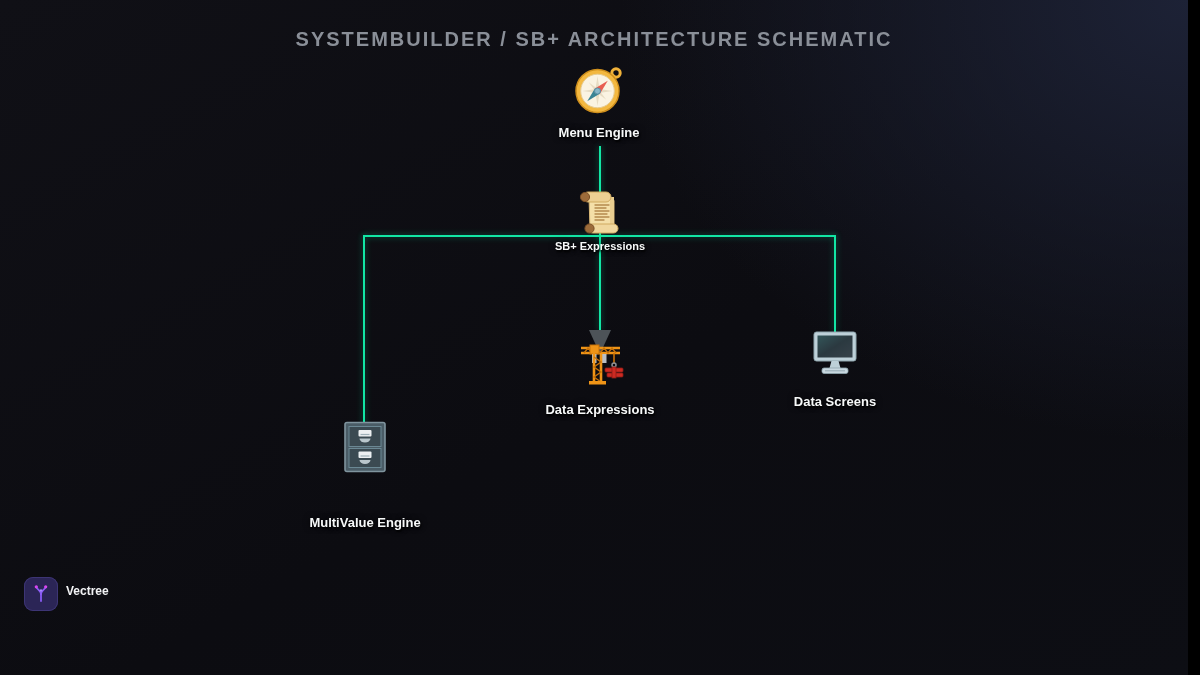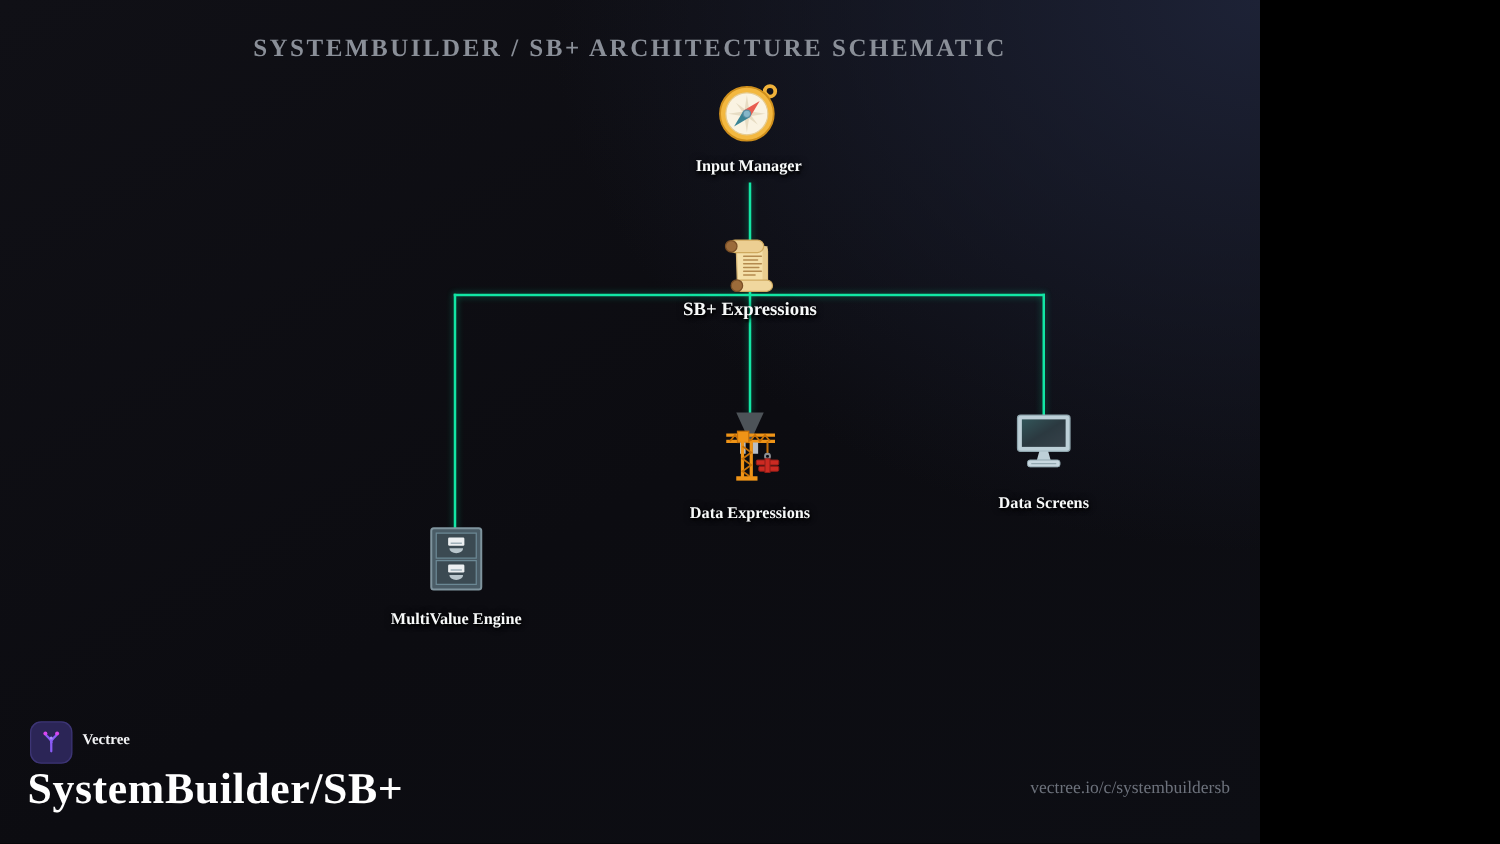--- a/index.html
+++ b/index.html
@@ -1,18 +1,18 @@
 <!DOCTYPE html>
 <html><head>
 <meta charset="utf-8">
 <style>
   html,body{margin:0;padding:0;background:#000;}
   .canvas{
-    position:relative;width:1008px;height:675px;overflow:hidden;
-    font-family:Liberation Serif, serif;
+    position:relative;width:1188px;height:675px;overflow:hidden;
+    font-family:Liberation Sans, sans-serif;
     background:
       radial-gradient(ellipse 980px 760px at 100% 0%, #1d2236 0%, rgba(18,20,32,0) 58%),
       linear-gradient(150deg,#101016 0%,#0c0c11 55%,#0d0e14 100%);
   }
   .diagram-title{
     position:absolute;left:0;top:28px;width:100%;text-align:center;
     font-size:20px;font-weight:bold;letter-spacing:2px;color:#8a8f98;
   }
   .line{position:absolute;background:#12e6a4;box-shadow:0 0 6px rgba(18,230,164,.45);z-index:1;}
   .line.v{width:2px;}
@@ -21,21 +21,21 @@
     position:absolute;width:0;height:0;z-index:2;
     border-left:11px solid transparent;border-right:11px solid transparent;
     border-top:24px solid #4d5358;
   }
   .node-icon{position:absolute;transform:translateX(-50%);z-index:3;line-height:0;}
   .node-label{
     position:absolute;transform:translateX(-50%);z-index:3;white-space:nowrap;
     color:#f7f9f9;font-weight:bold;font-size:13px;
     text-shadow:1px 2px 2px rgba(0,0,0,.95),0 0 6px rgba(0,0,0,.8);
   }
-  .node-label.small{font-size:15px;}
+  .node-label.small{font-size:11px;}
   .footer-logo{
     position:absolute;left:24px;top:577px;width:34px;height:34px;border-radius:9px;
     background:#2b2556;display:flex;align-items:center;justify-content:center;
     box-shadow:inset 0 0 0 1px #3d3575;
   }
   .footer-brand{
     position:absolute;left:66px;top:584px;font-size:12px;font-weight:bold;color:#f2f3f5;
   }
   .footer-product{
     position:absolute;left:22px;top:611px;font-size:35px;font-weight:bold;color:#ffffff;
@@ -72,21 +72,21 @@
           <polygon points="12,27 24.5,25.1 37,27 24.5,28.9"></polygon>
         </g>
       </g>
       <g transform="rotate(45 24.5 27)">
         <polygon points="24.5,12.5 28.2,27 20.8,27" fill="#e85d50"></polygon>
         <polygon points="24.5,41.5 28.2,27 20.8,27" fill="#3a8494"></polygon>
       </g>
       <circle cx="24.5" cy="27" r="3" fill="#86b7c9" stroke="#5d8fa3" stroke-width="1"></circle>
     </svg>
   </div>
-  <div class="node-label" style="left:599px;top:125px">Input Manager</div>
+  <div class="node-label" style="left:599px;top:125px">Menu Engine</div>
 
   <div class="node-icon" style="left:600px;top:188px">
     <svg width="48" height="48" viewBox="0 0 48 48">
       <path d="M13 9 H34 Q38 9 38 13 V41 H14 Z" fill="#f4dfa8" stroke="#d9b877" stroke-width="1"></path>
       <rect x="34" y="9" width="4" height="32" fill="#e9cd8f"></rect>
       <rect x="7" y="4" width="28" height="10" rx="5" fill="#eccf92" stroke="#cfa95e" stroke-width="1"></rect>
       <circle cx="9" cy="9" r="4.6" fill="#9c6b3a" stroke="#7a4f26" stroke-width="1"></circle>
       <rect x="12" y="36" width="30" height="9" rx="4.5" fill="#f0d79e" stroke="#d0aa60" stroke-width="1"></rect>
       <circle cx="13.5" cy="40.5" r="4.6" fill="#9c6b3a" stroke="#7a4f26" stroke-width="1"></circle>
       <g stroke="#b48a4e" stroke-width="1.3" stroke-linecap="round">
@@ -162,31 +162,29 @@
         <line x1="18.5" y1="13.5" x2="27.5" y2="13.5" stroke="#9fb0b8" stroke-width="1.2"></line>
         <path d="M17.5 17.5 a5.5 4 0 0 0 11 0 z" fill="#b9c6cc"></path>
       </g>
       <g>
         <rect x="16.5" y="30.5" width="13" height="6.5" rx="1" fill="#eceff1"></rect>
         <line x1="18.5" y1="35" x2="27.5" y2="35" stroke="#9fb0b8" stroke-width="1.2"></line>
         <path d="M17.5 39 a5.5 4 0 0 0 11 0 z" fill="#b9c6cc"></path>
       </g>
     </svg>
   </div>
-  <div class="node-label" style="left:365px;top:487px">MultiValue Engine</div>
+  <div class="node-label" style="left:365px;top:515px">MultiValue Engine</div>
 
   <div class="footer-logo">
     <svg width="24" height="24" viewBox="0 0 24 24">
       <g stroke="#8b5cf6" stroke-width="1.8" fill="none" stroke-linecap="round">
         <line x1="12" y1="19" x2="12" y2="12"></line>
         <path d="M12 12 C12 9 9.5 8.5 7.5 5.5"></path>
         <path d="M12 12 C12 9 14.5 8.5 16.5 5.5"></path>
       </g>
       <circle cx="7.3" cy="4.8" r="1.6" fill="#d946ef"></circle>
       <circle cx="16.7" cy="4.8" r="1.6" fill="#d946ef"></circle>
       <circle cx="12" cy="8.4" r="1.2" fill="#a78bfa"></circle>
     </svg>
   </div>
   <div class="footer-brand">Vectree</div>
-  <div class="footer-product">SystemBuilder/SB+</div>
-  <div class="footer-url">vectree.io/c/systembuildersb</div>
 
 </div>
 
 </body></html>

